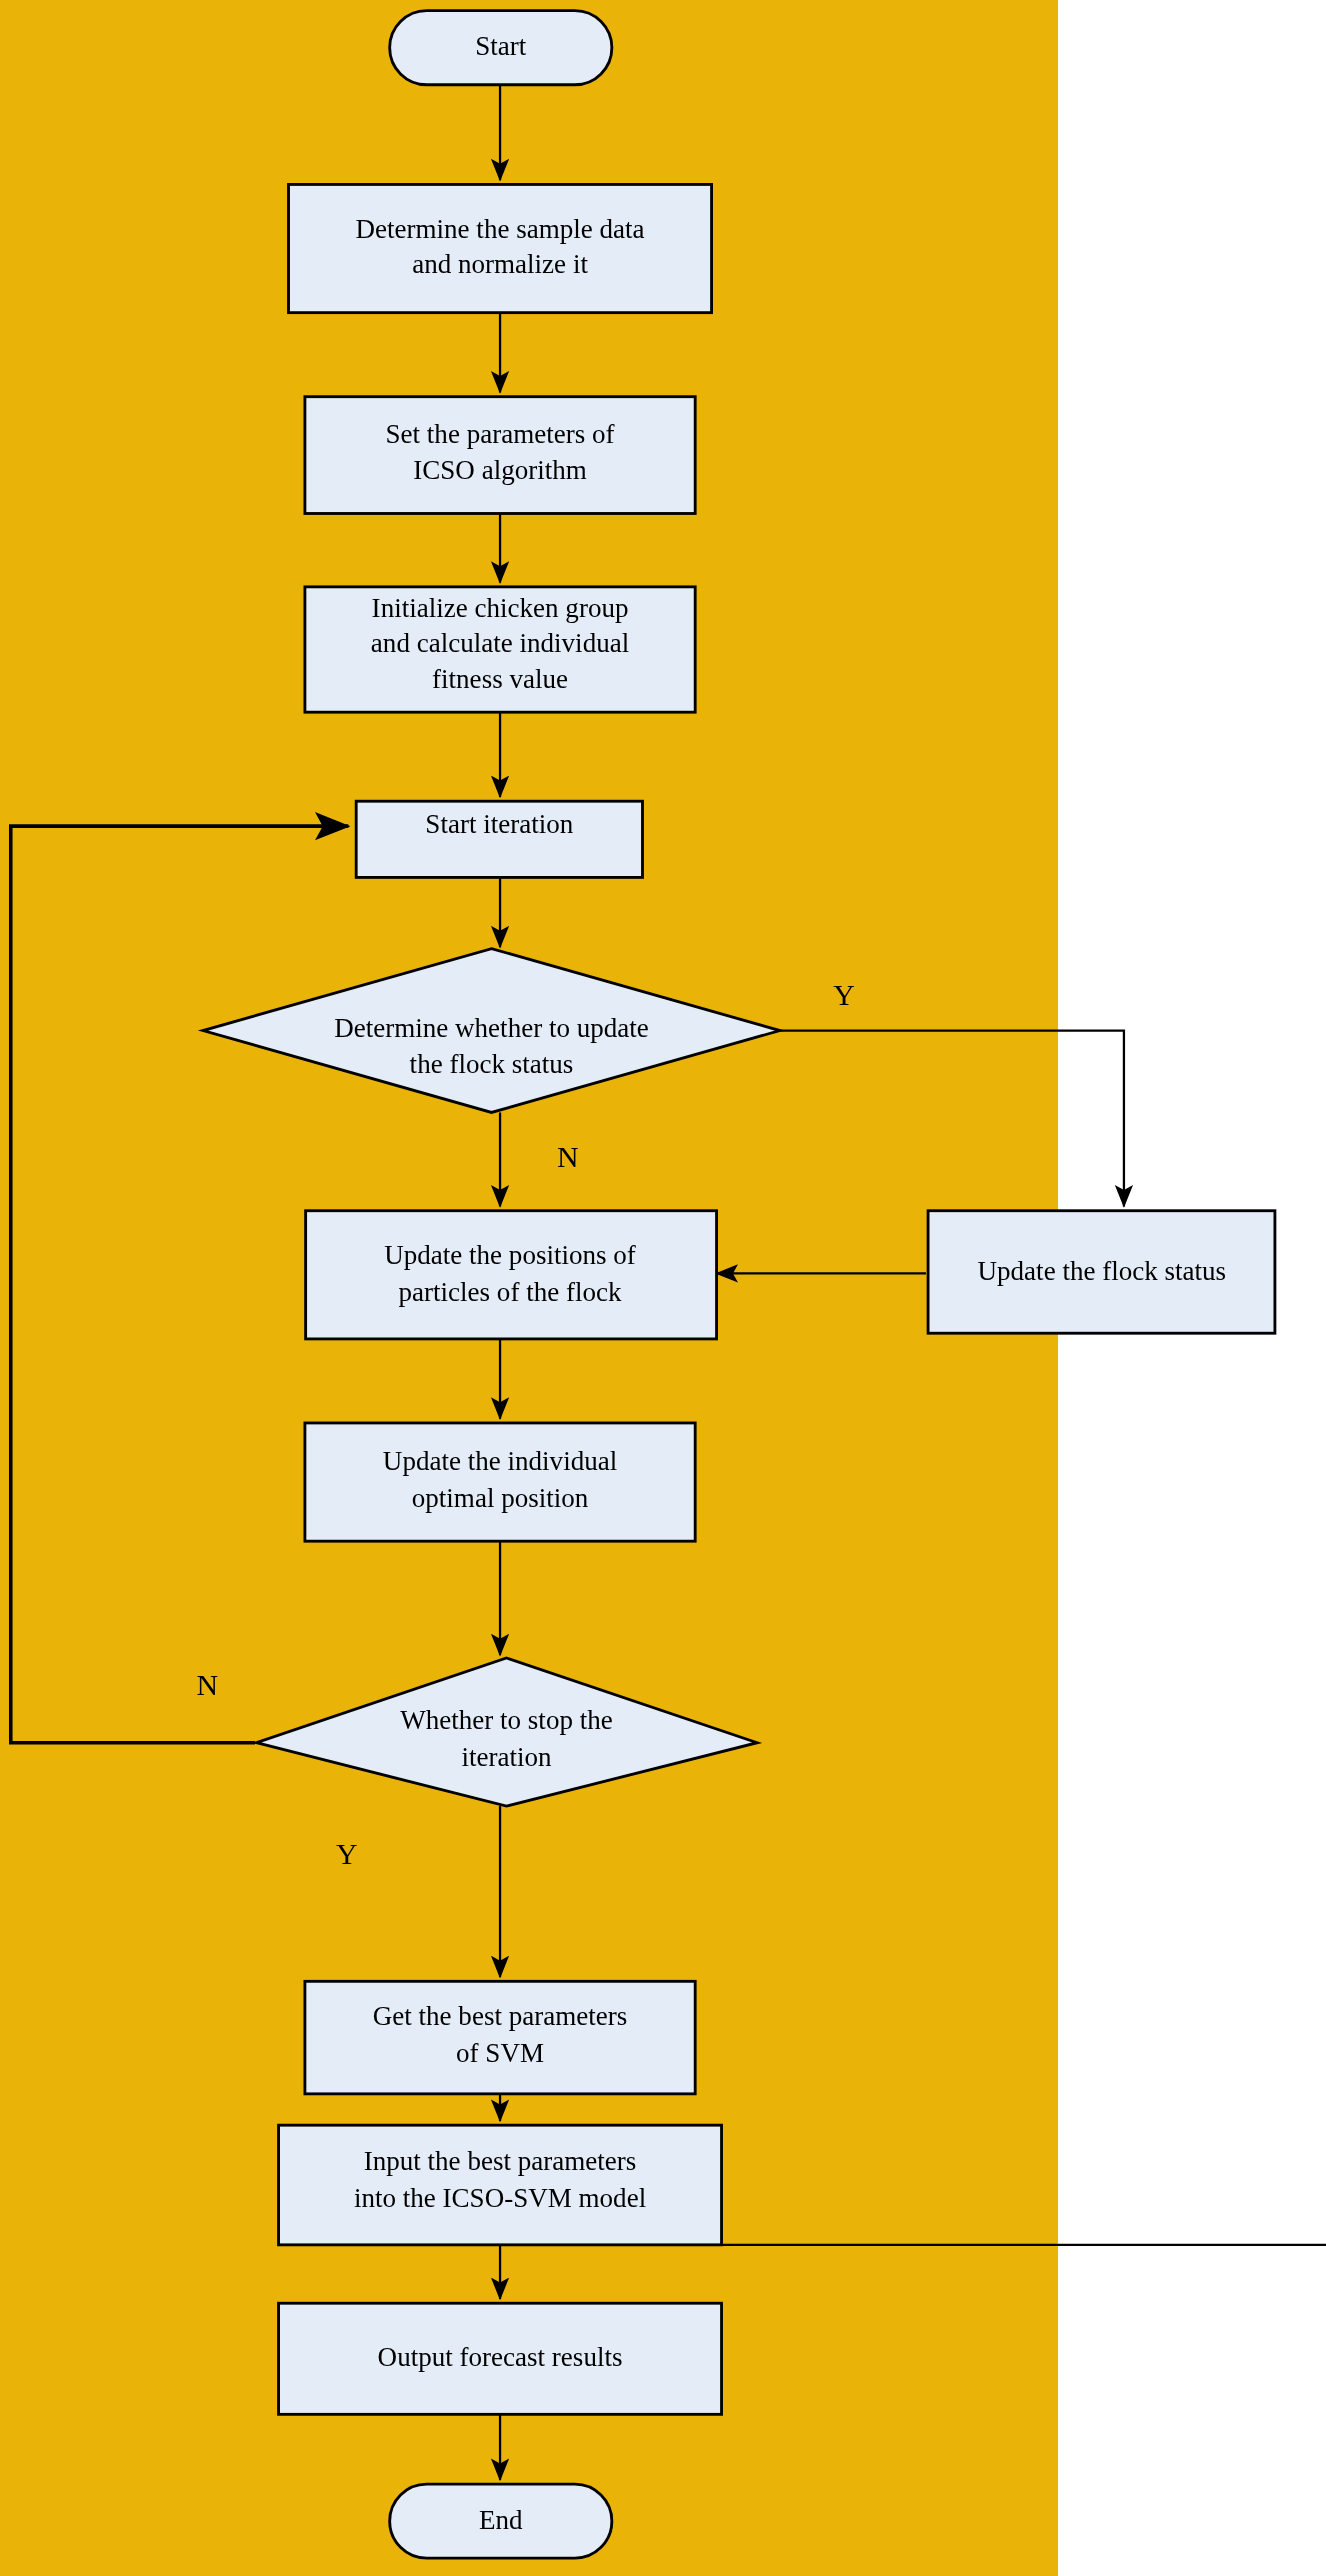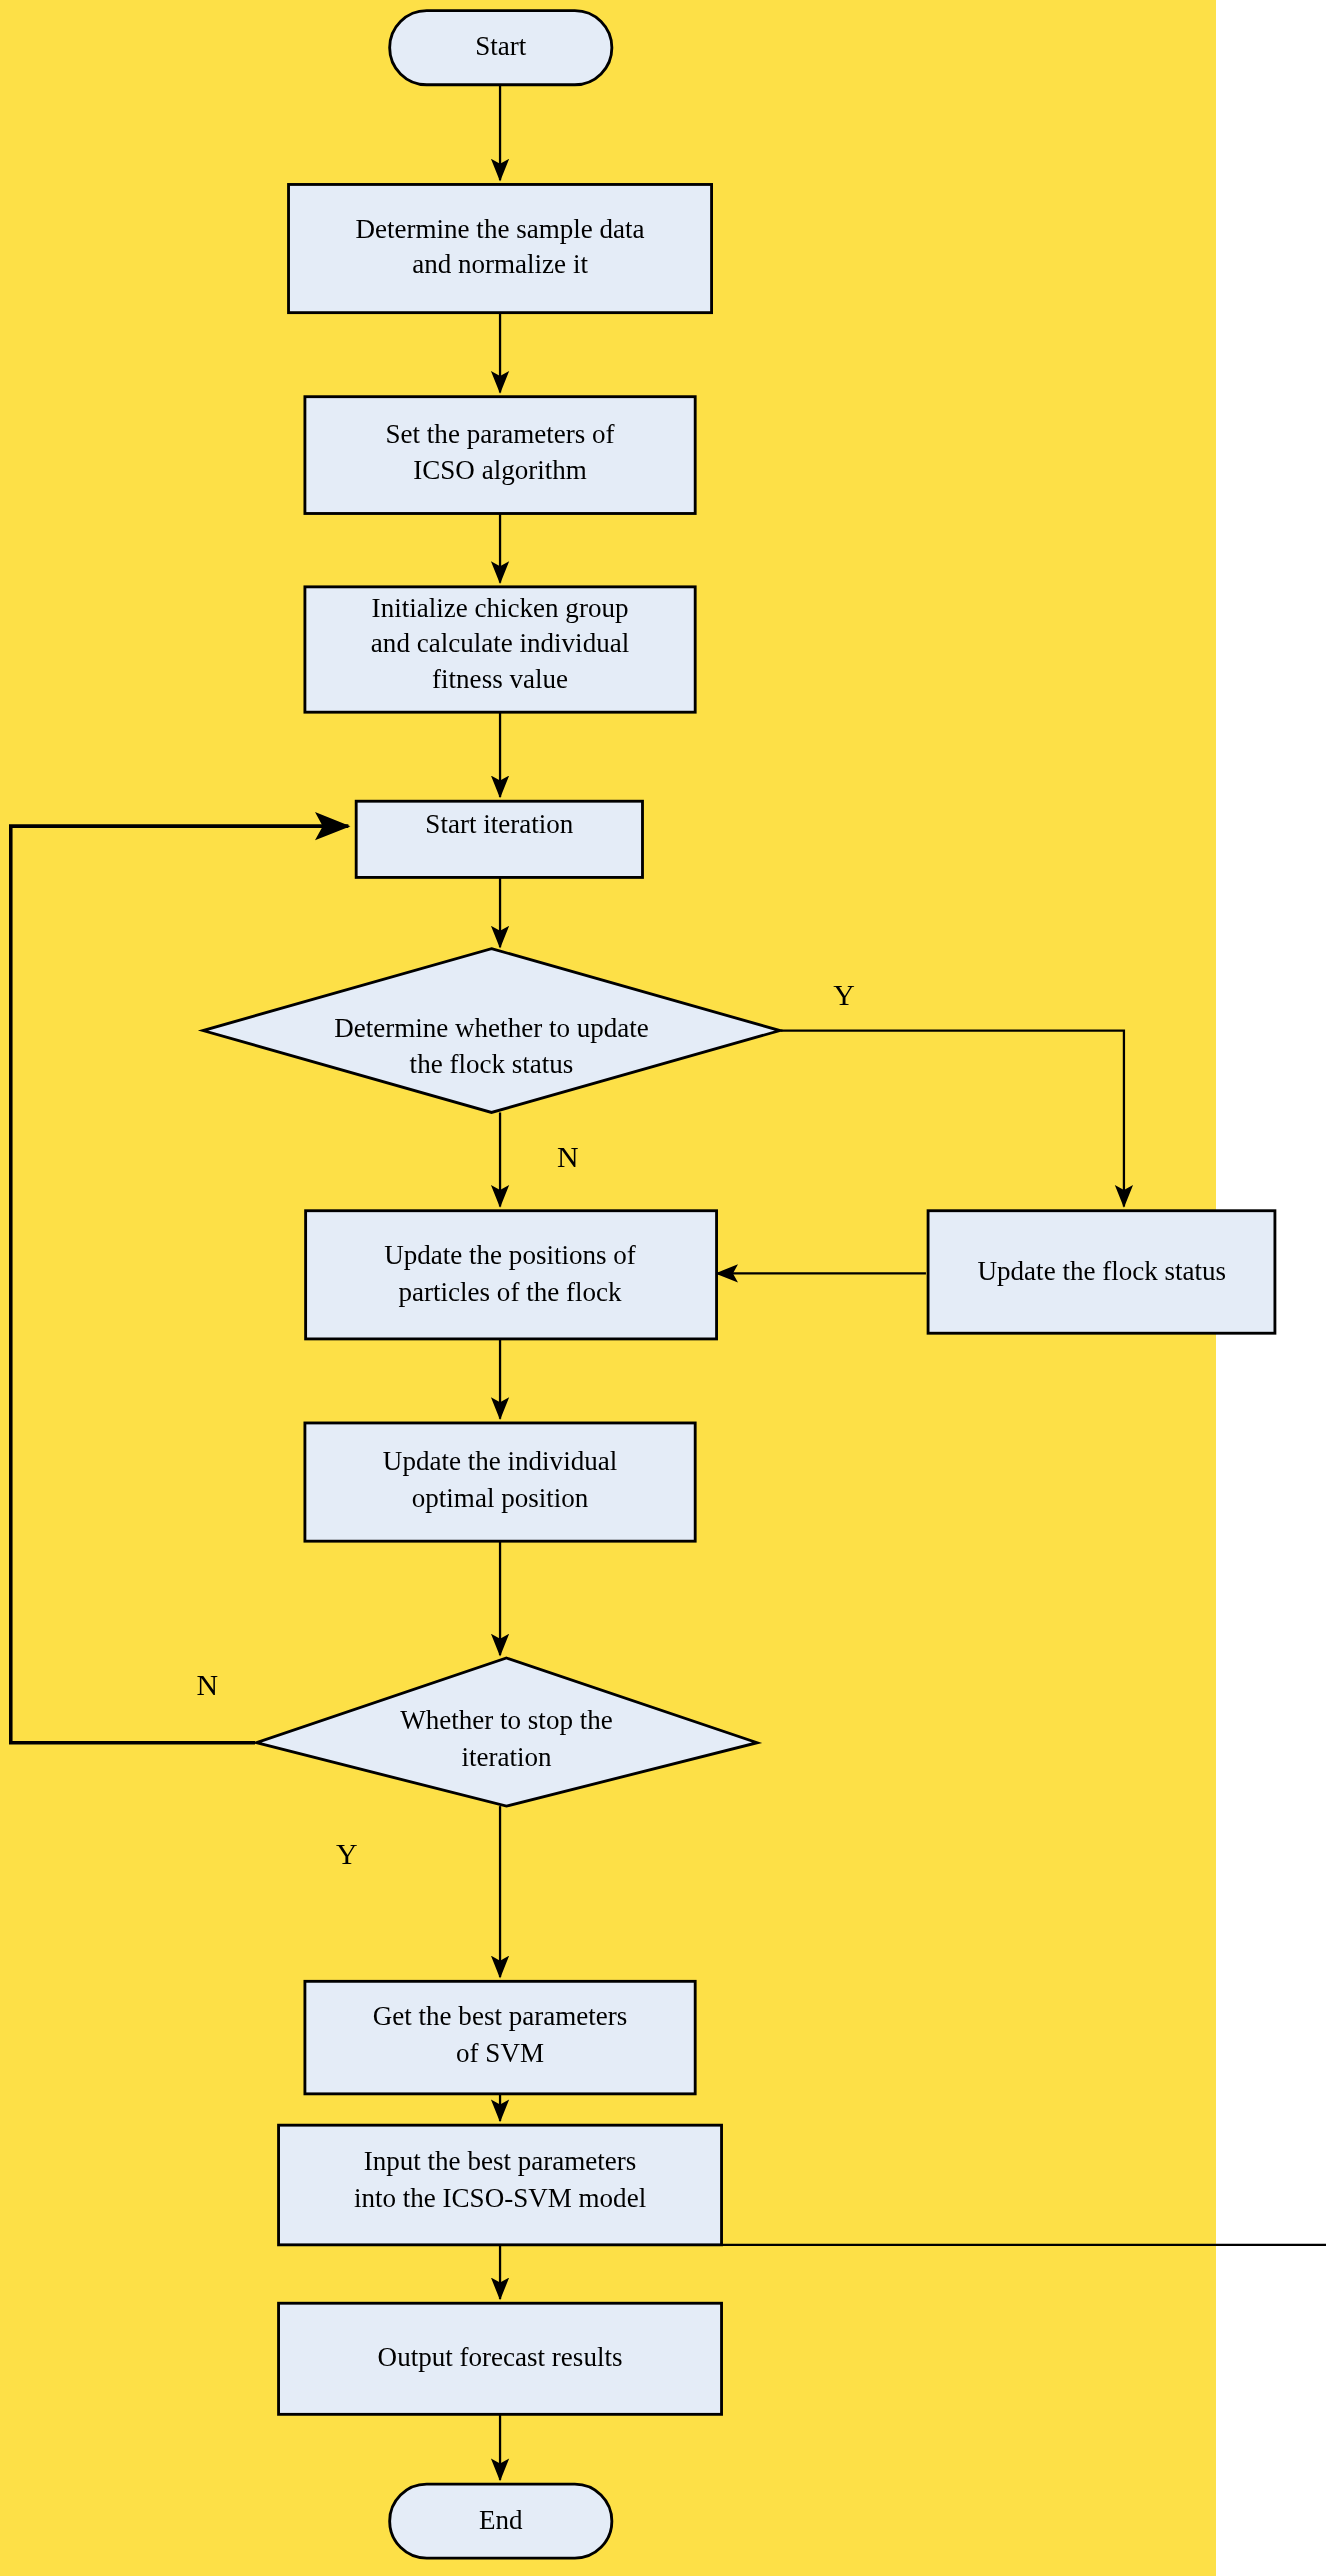--- a/index.html
+++ b/index.html
@@ -9,23 +9,23 @@
     background: #ffffff;
   }
   body {
     width: 1327px;
     height: 2576px;
     font-family: "Liberation Serif", "DejaVu Serif", serif;
     overflow: hidden;
   }
   #flowchart-root {
     position: relative;
-    width: 1216px;
+    width: 1058px;
     height: 2576px;
-    background: #fde047;
+    background: #eab308;
   }
   svg#flow-svg {
     position: absolute;
     left: 0;
     top: 0;
     width: 1327px;
     height: 2576px;
     display: block;
   }
   .node-shape {

